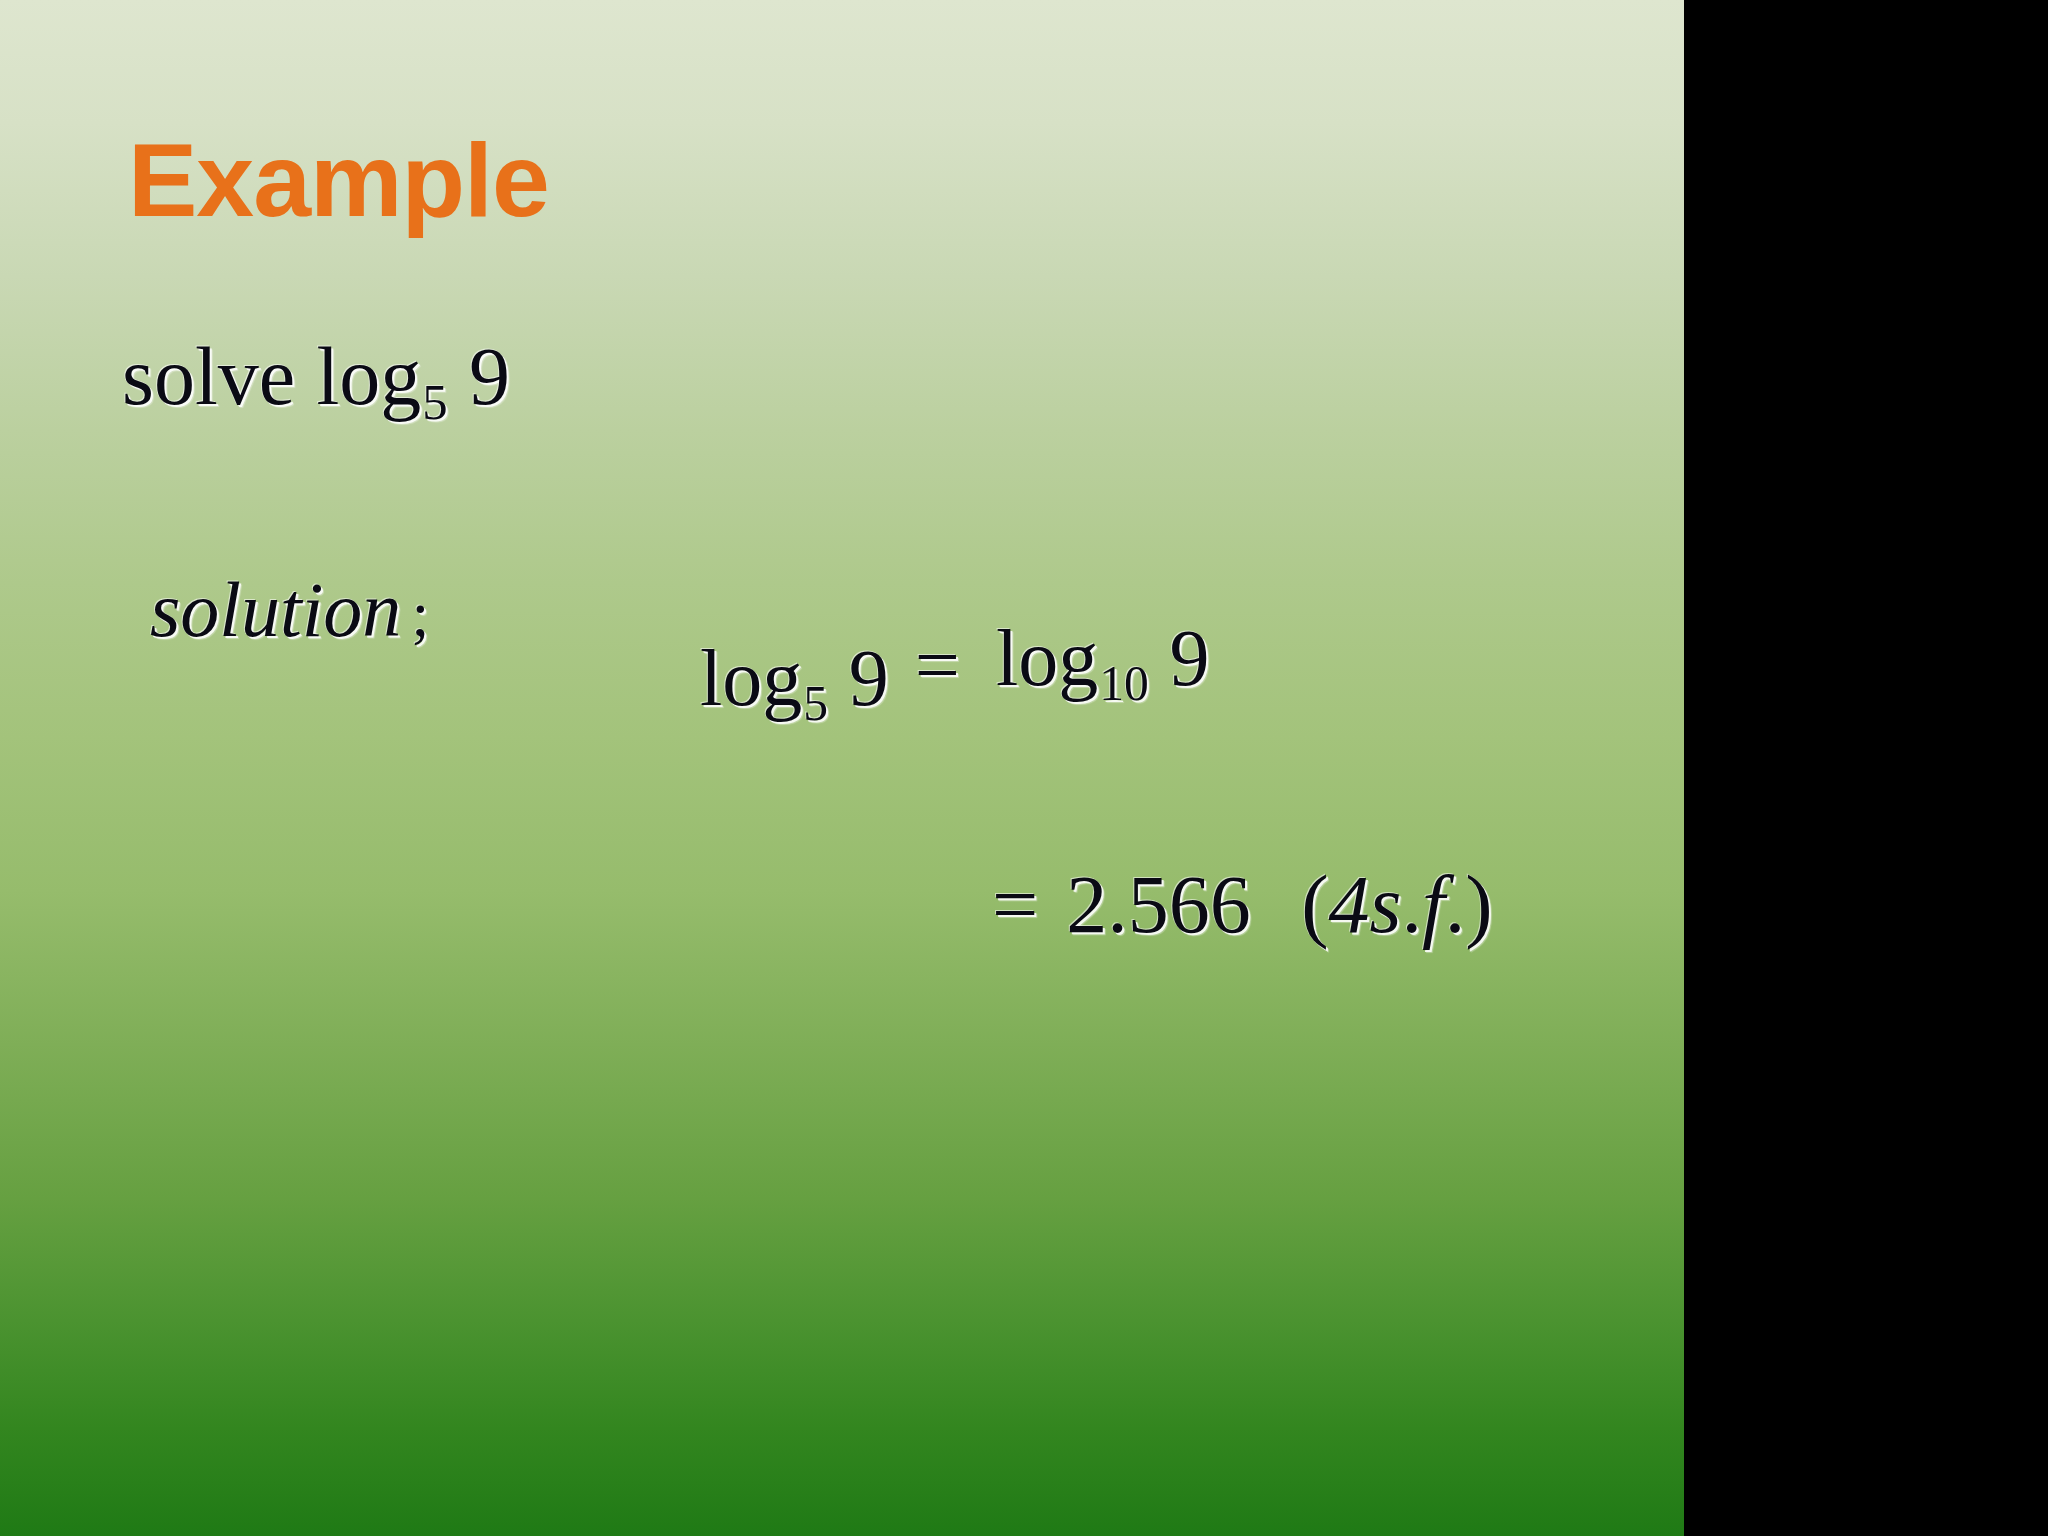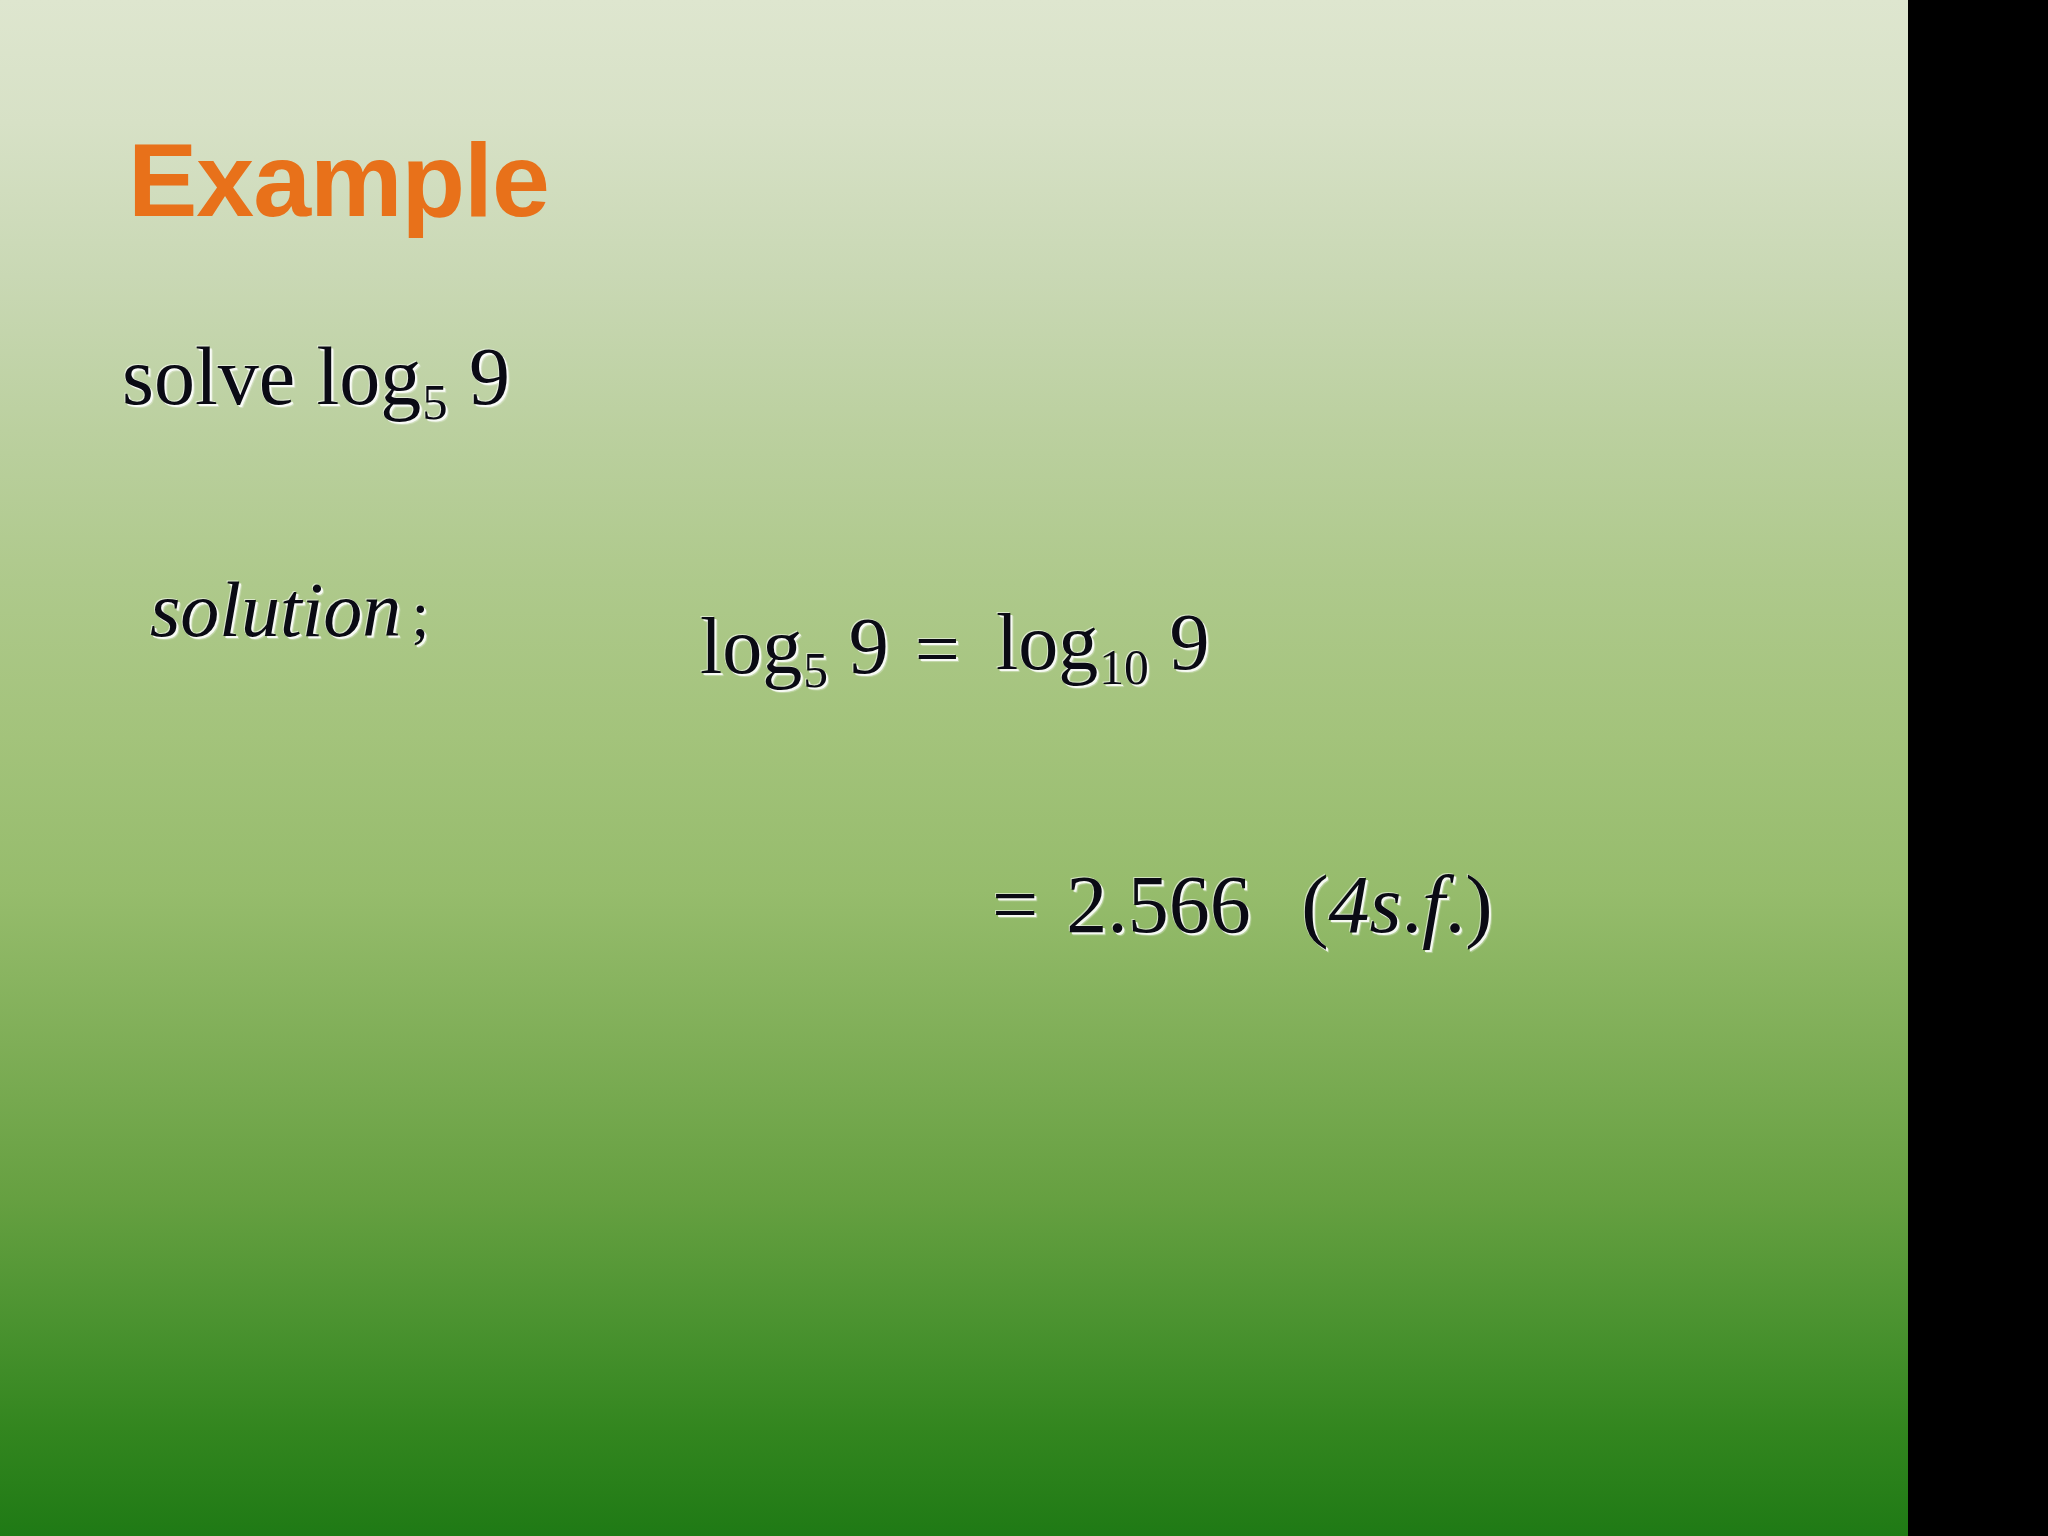--- a/index.html
+++ b/index.html
@@ -2,21 +2,21 @@
 <html><head>
 <meta charset="utf-8">
 <style>
   html, body {
     margin: 0;
     padding: 0;
     background: #000;
   }
   #slide {
     position: relative;
-    width: 1908px;
+    width: 1684px;
     height: 1536px;
     overflow: hidden;
     background: linear-gradient(to bottom,
         #dee6cf 0%,
         #d7e1c6 8%,
         #c9d8b4 18%,
         #bbd09f 28%,
         #aec98b 38%,
         #a3c37b 48%,
         #96bc6c 58%,
@@ -85,21 +85,21 @@
   }
 
   
   #equation {
     left: 700px;
     top: 600px;
     font-size: 80px;
     display: flex;
     align-items: center;
   }
-  #equation .lhs { display: inline-block; }
+  #equation .lhs { display: inline-block; margin-top: 33px; }
   #equation .eq-sign {
     display: inline-block;
     padding: 0 26px;
   }
   .frac {
     display: inline-flex;
     flex-direction: row;
     align-items: center;
     vertical-align: middle;
     line-height: 1.05;

